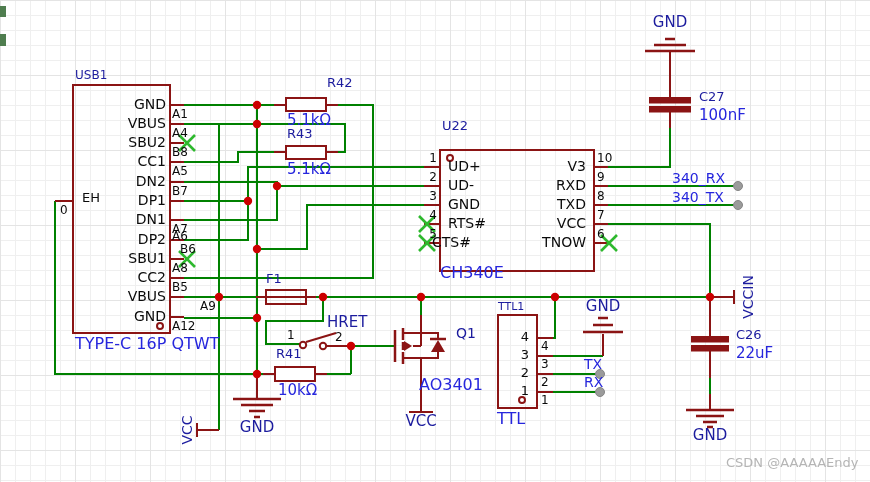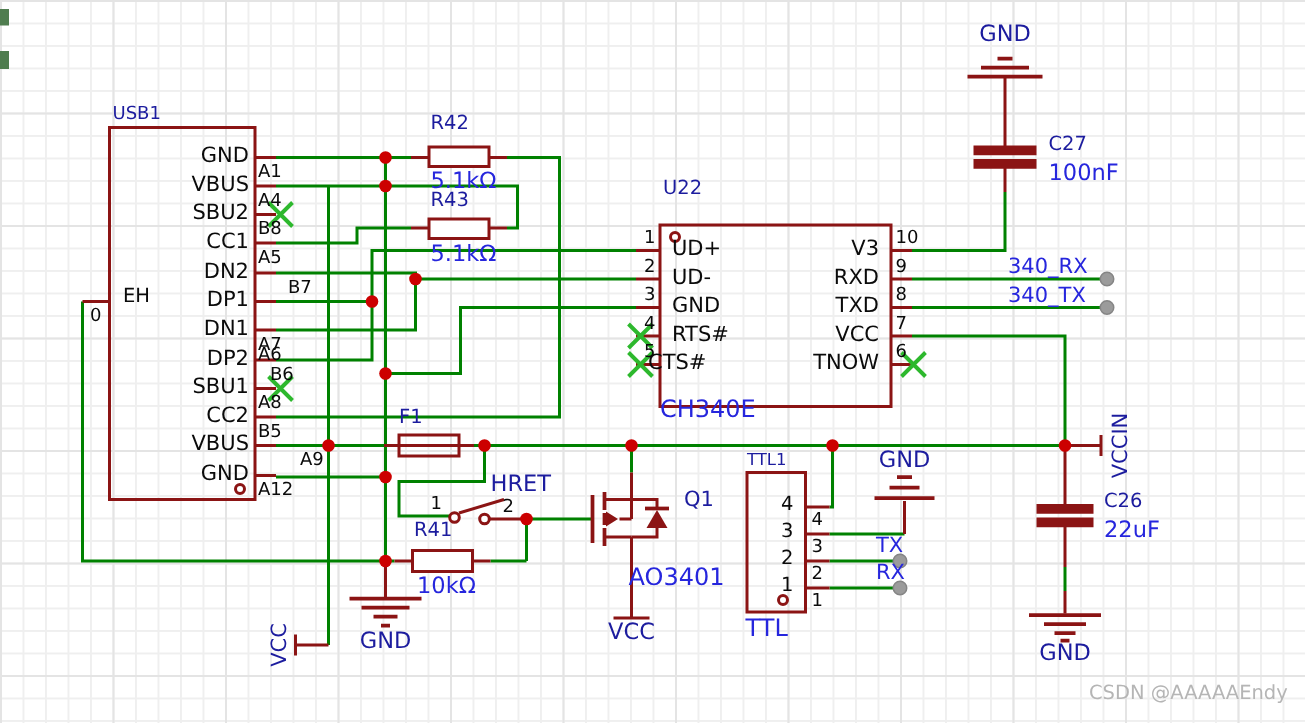--- a/index.html
+++ b/index.html
@@ -203,41 +203,42 @@
   <g stroke="#2db82d" stroke-width="2.6">
     <path d="M179 135 L195 151 M195 135 L179 151"></path>
     <path d="M179 251 L195 267 M195 251 L179 267"></path>
     <path d="M419 216 L435 232 M435 216 L419 232"></path>
     <path d="M419 235 L435 251 M435 235 L419 251"></path>
     <path d="M601 235 L617 251 M617 235 L601 251"></path>
   </g>
 </svg>
 
 <div class="lbl navy f12" style="left:75px;top:69px;">USB1</div>
+<div class="lbl blue f16" style="left:75px;top:336px;">TYPE-C 16P QTWT</div>
 <div class="lbl black f13" style="left:82px;top:191px;text-align:right;">EH</div>
 <div class="lbl black f12" style="left:60px;top:204px;">0</div>
 
 <div class="lbl black f14 rt" style="left:76px;top:97px;width:90px;">GND</div>
 <div class="lbl black f14 rt" style="left:76px;top:116px;width:90px;">VBUS</div>
 <div class="lbl black f14 rt" style="left:76px;top:135px;width:90px;">SBU2</div>
 <div class="lbl black f14 rt" style="left:76px;top:154px;width:90px;">CC1</div>
 <div class="lbl black f14 rt" style="left:76px;top:174px;width:90px;">DN2</div>
 <div class="lbl black f14 rt" style="left:76px;top:193px;width:90px;">DP1</div>
 <div class="lbl black f14 rt" style="left:76px;top:212px;width:90px;">DN1</div>
 <div class="lbl black f14 rt" style="left:76px;top:232px;width:90px;">DP2</div>
 <div class="lbl black f14 rt" style="left:76px;top:251px;width:90px;">SBU1</div>
 <div class="lbl black f14 rt" style="left:76px;top:270px;width:90px;">CC2</div>
 <div class="lbl black f14 rt" style="left:76px;top:289px;width:90px;">VBUS</div>
 <div class="lbl black f14 rt" style="left:76px;top:309px;width:90px;">GND</div>
 
 <div class="lbl black f12" style="left:172px;top:108px;">A1</div>
 <div class="lbl black f12" style="left:172px;top:127px;">A4</div>
 <div class="lbl black f12" style="left:172px;top:146px;">B8</div>
 <div class="lbl black f12" style="left:172px;top:165px;">A5</div>
-<div class="lbl black f12" style="left:172px;top:185px;padding-left:20px;">B7</div>
+<div class="lbl black f12" style="left:172px;top:185px;">B7</div>
 <div class="lbl black f12" style="left:172px;top:204px;margin-top:26px;">A6</div>
 <div class="lbl black f12" style="left:172px;top:223px;">A7</div>
 <div class="lbl black f12" style="left:180px;top:243px;">B6</div>
 <div class="lbl black f12" style="left:172px;top:262px;">A8</div>
 <div class="lbl black f12" style="left:172px;top:281px;">B5</div>
 <div class="lbl black f12" style="left:172px;top:300px;margin-left:28px;">A9</div>
 <div class="lbl black f12" style="left:172px;top:320px;">A12</div>
 
 <div class="lbl navy f13" style="left:442px;top:119px;">U22</div>
 <div class="lbl blue f16" style="left:440px;top:265px;">CH340E</div>
@@ -259,21 +260,21 @@
 <div class="lbl black f12 rt" style="left:417px;top:190px;width:20px;">3</div>
 <div class="lbl black f12 rt" style="left:417px;top:209px;width:20px;">4</div>
 <div class="lbl black f12 rt" style="left:417px;top:228px;width:20px;">5</div>
 
 <div class="lbl black f12" style="left:597px;top:152px;">10</div>
 <div class="lbl black f12" style="left:597px;top:171px;">9</div>
 <div class="lbl black f12" style="left:597px;top:190px;">8</div>
 <div class="lbl black f12" style="left:597px;top:209px;">7</div>
 <div class="lbl black f12" style="left:597px;top:228px;">6</div>
 
-<div class="lbl navy f13" style="left:287px;top:76px;">R42</div>
+<div class="lbl navy f13" style="left:287px;top:76px;padding-left:40px;">R42</div>
 <div class="lbl blue f15" style="left:287px;top:113px;">5.1kΩ</div>
 <div class="lbl navy f13" style="left:287px;top:127px;">R43</div>
 <div class="lbl blue f15" style="left:287px;top:162px;">5.1kΩ</div>
 <div class="lbl navy f13" style="left:266px;top:272px;">F1</div>
 <div class="lbl navy f13" style="left:276px;top:347px;">R41</div>
 <div class="lbl blue f15" style="left:278px;top:383px;">10kΩ</div>
 
 <div class="lbl navy f15" style="left:327px;top:315px;">HRET</div>
 <div class="lbl black f12" style="left:287px;top:329px;">1</div>
 <div class="lbl black f12" style="left:335px;top:331px;">2</div>

